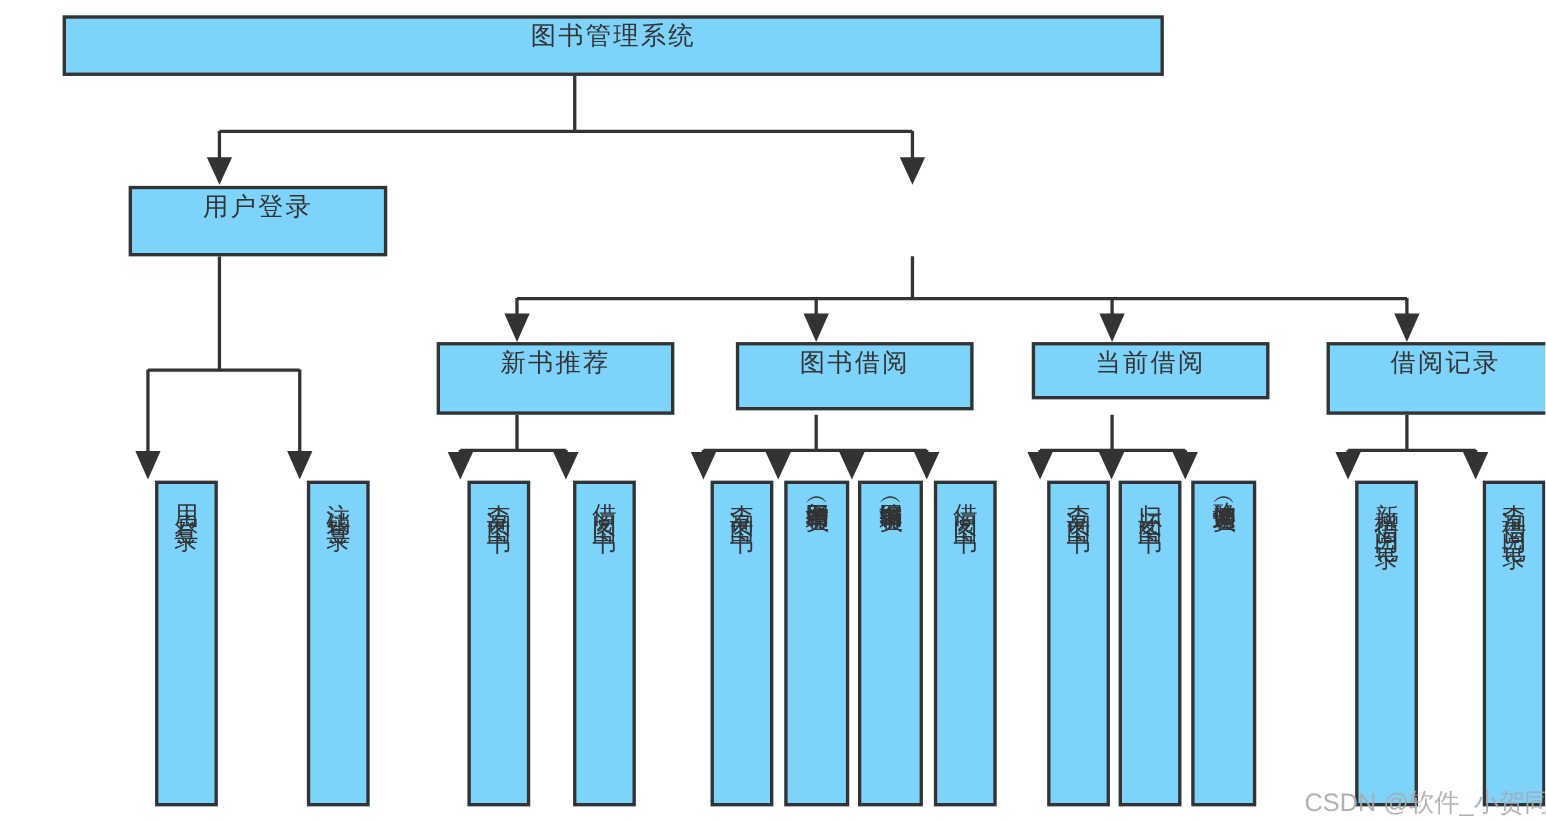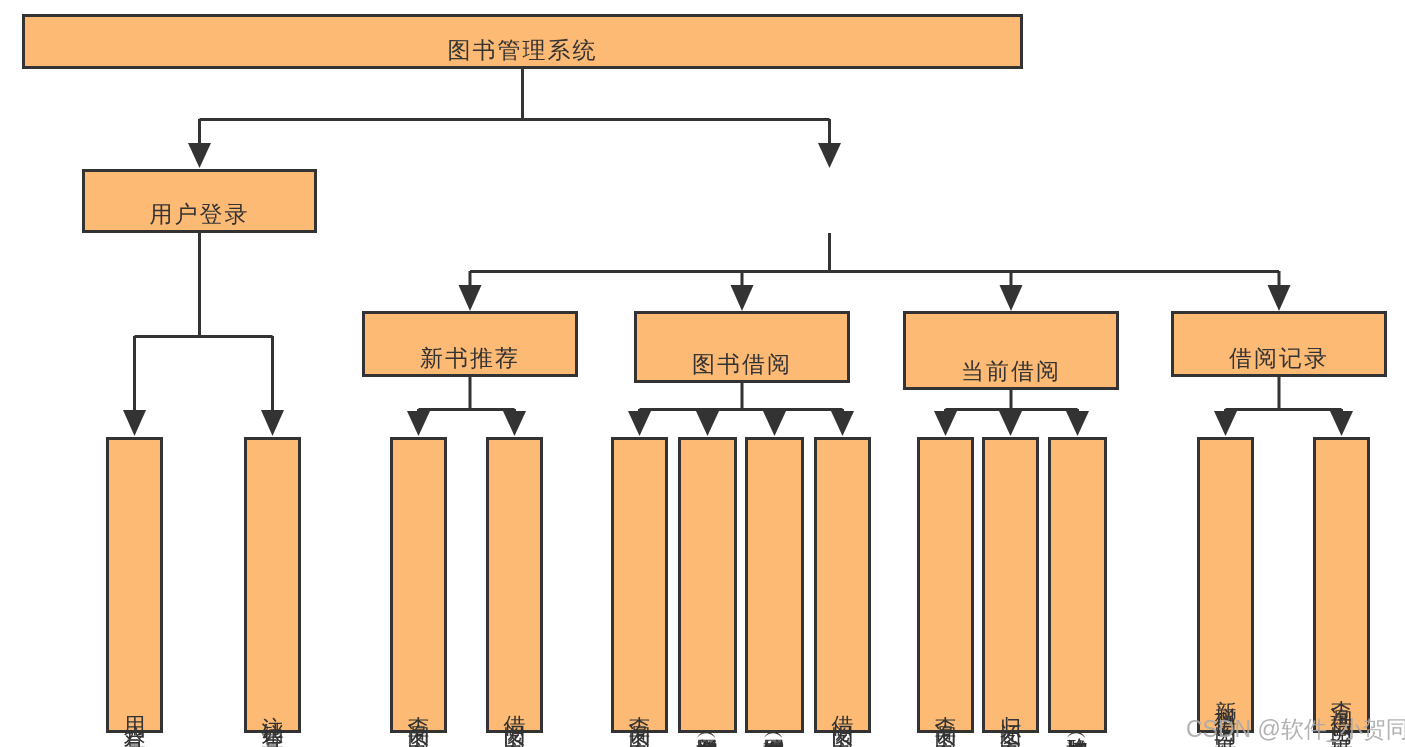--- a/index.html
+++ b/index.html
@@ -19,25 +19,26 @@
     position: absolute;
     left: 0; top: 0;
     width: 1405px;
     height: 747px;
     pointer-events: none;
   }
   .box {
     position: absolute;
     box-sizing: border-box;
     border: 3px solid #333333;
-    background: #fdba74;
+    background: #7dd3fc;
     display: flex;
-    align-items: flex-end;
+    align-items: flex-start;
     justify-content: center;
     color: #333333;
+    margin-left: 35px;
   }
   .hbox span {
     font-size: 23px;
     letter-spacing: 2px;
     color: #333333;
     white-space: nowrap;
   }
   .vbox span {
     writing-mode: vertical-rl;
     text-orientation: mixed;
@@ -49,22 +50,22 @@
   }
   .vbox.dense span {
     letter-spacing: 1px;
     font-size: 21px;
   }
   
   .root        { left: 22px;   top: 14px;  width: 1001px; height: 55px; }
   .b-userlogin { left: 82px;   top: 169px; width: 235px;  height: 64px; }
   .b-bookmgmt  { left: 712px;  top: 169px; width: 235px;  height: 64px; }
   .b-newrec    { left: 362px;  top: 311px; width: 216px;  height: 66px; }
-  .b-borrow    { left: 634px;  top: 311px; width: 216px;  height: 72px; }
-  .b-current   { left: 903px;  top: 311px; width: 216px;  height: 79px; }
+  .b-borrow    { left: 634px;  top: 311px; width: 216px;  height: 62px; }
+  .b-current   { left: 903px;  top: 311px; width: 216px;  height: 52px; }
   .b-records   { left: 1171px; top: 311px; width: 216px;  height: 66px; }
   .vbox { top: 437px; height: 296px; width: 57px; }
   .v1  { left: 106px; }
   .v2  { left: 244px; }
   .v3  { left: 390px; }
   .v4  { left: 486px; }
   .v5  { left: 611px; }
   .v6  { left: 678px; width: 59px; }
   .v7  { left: 745px; width: 59px; }
   .v8  { left: 814px; }

